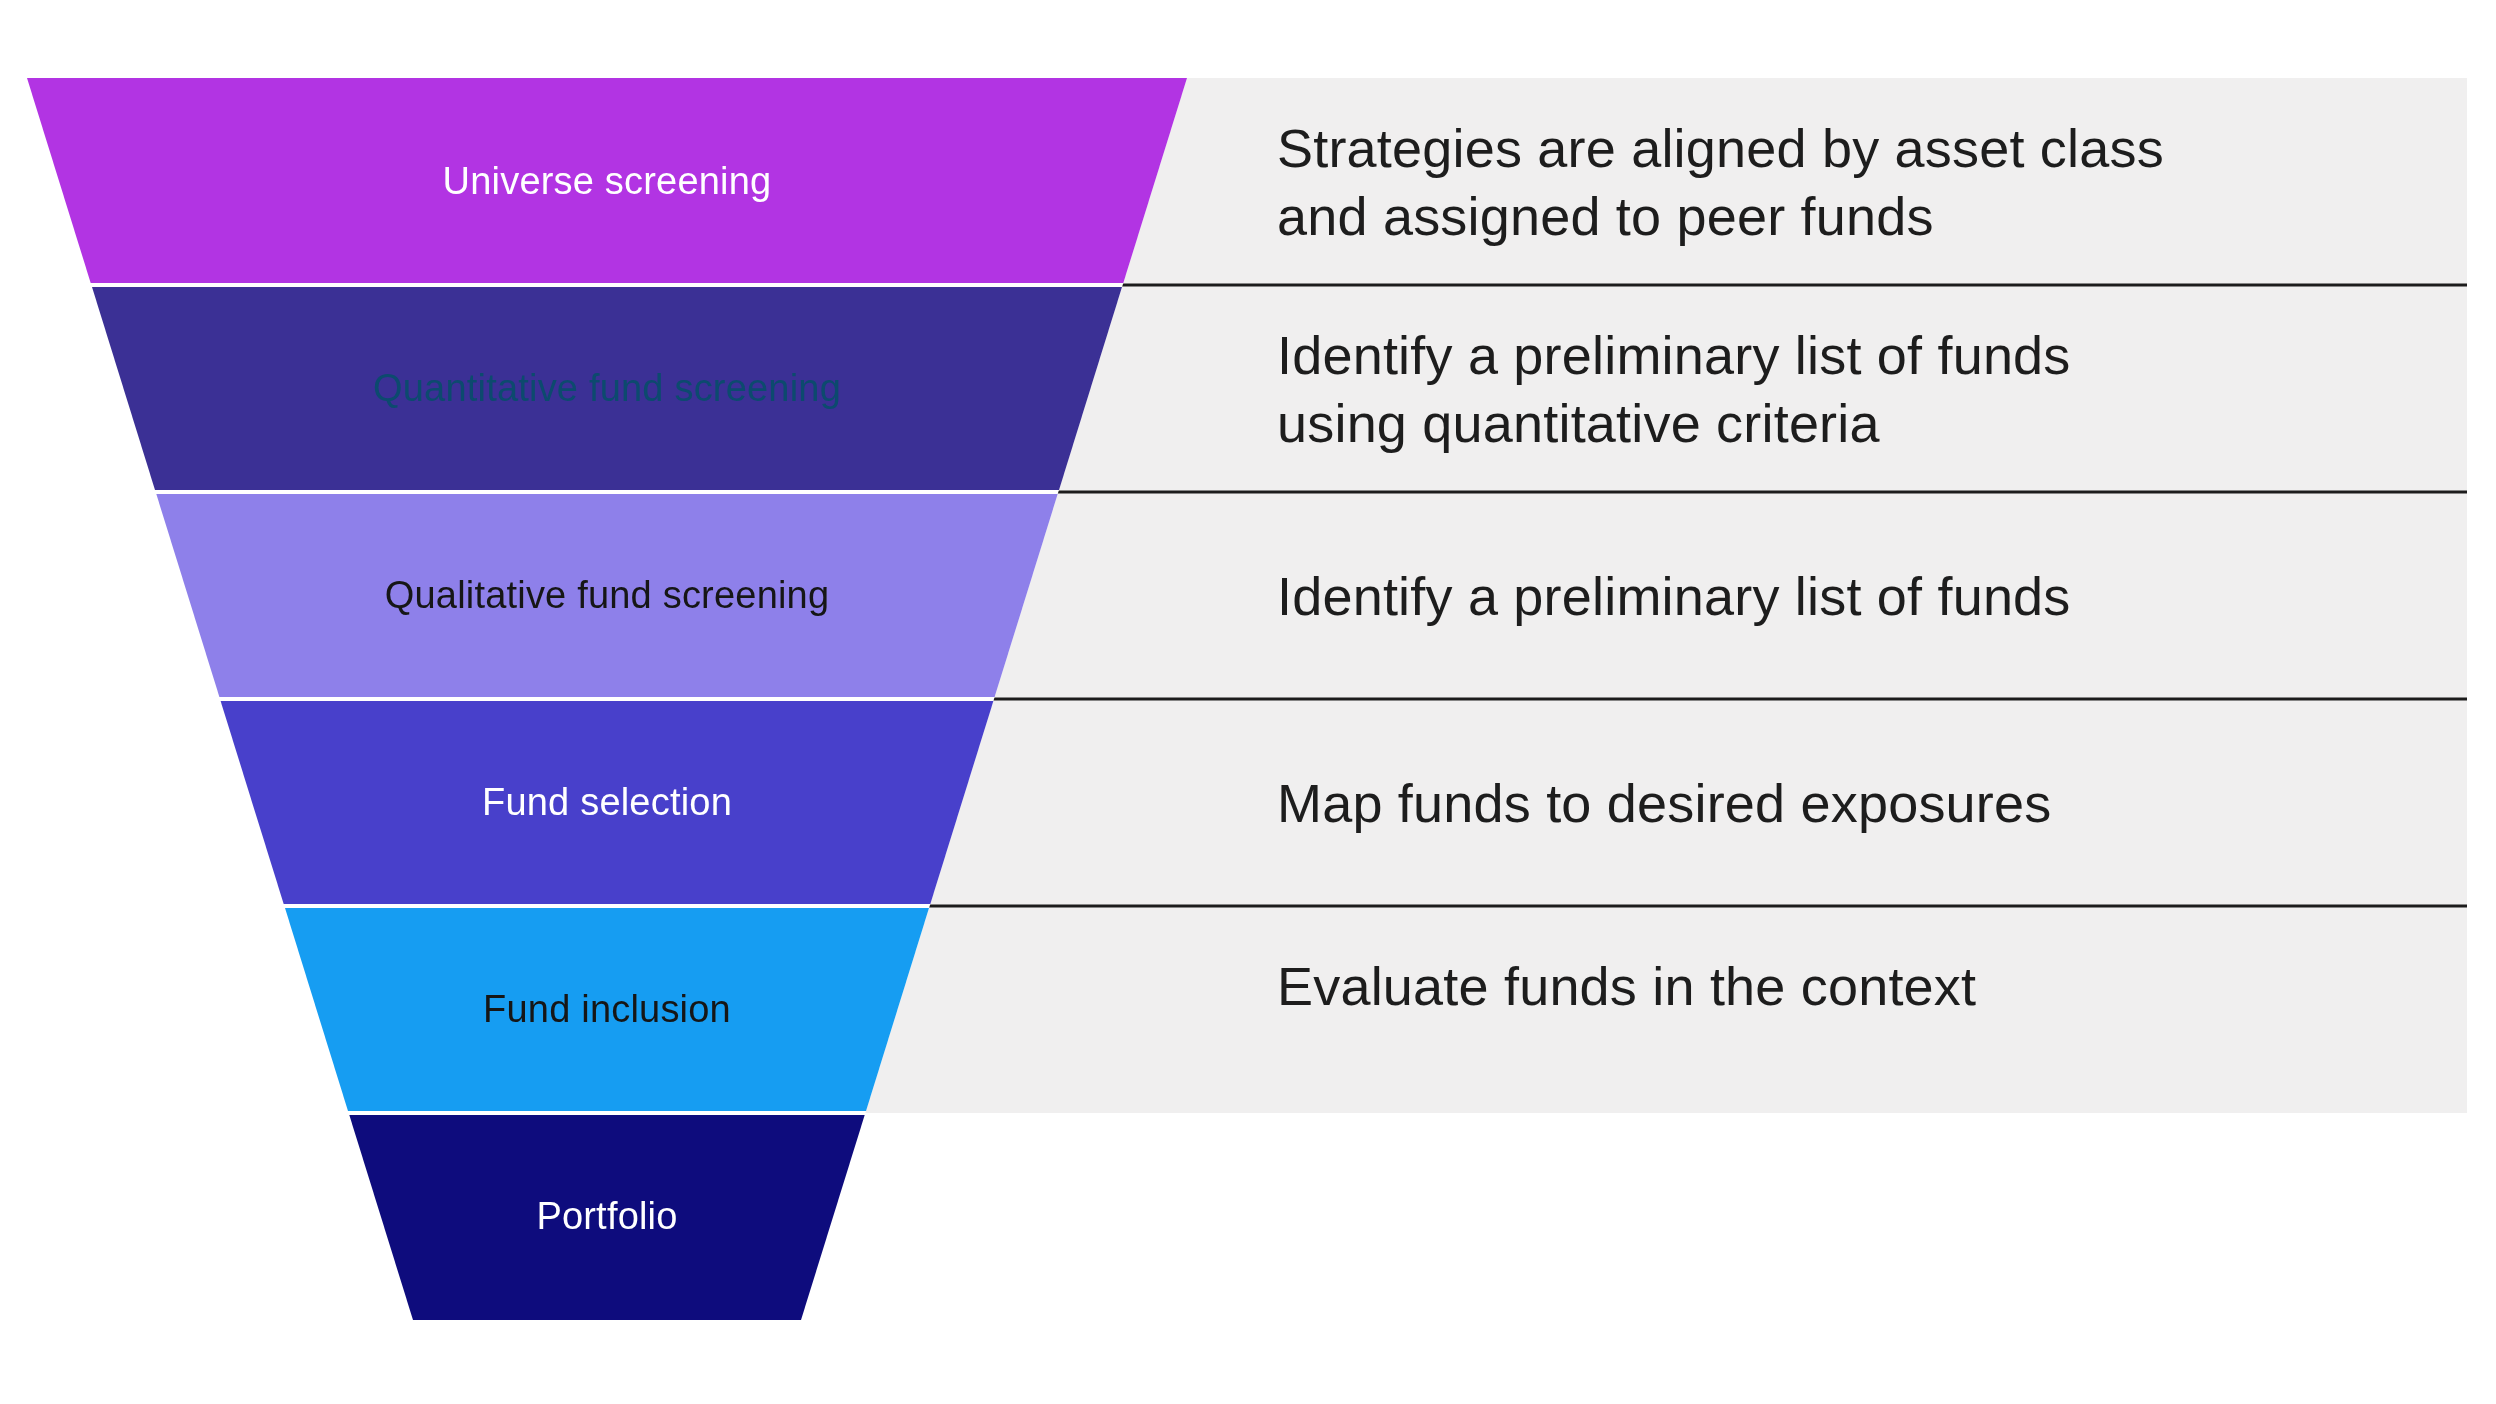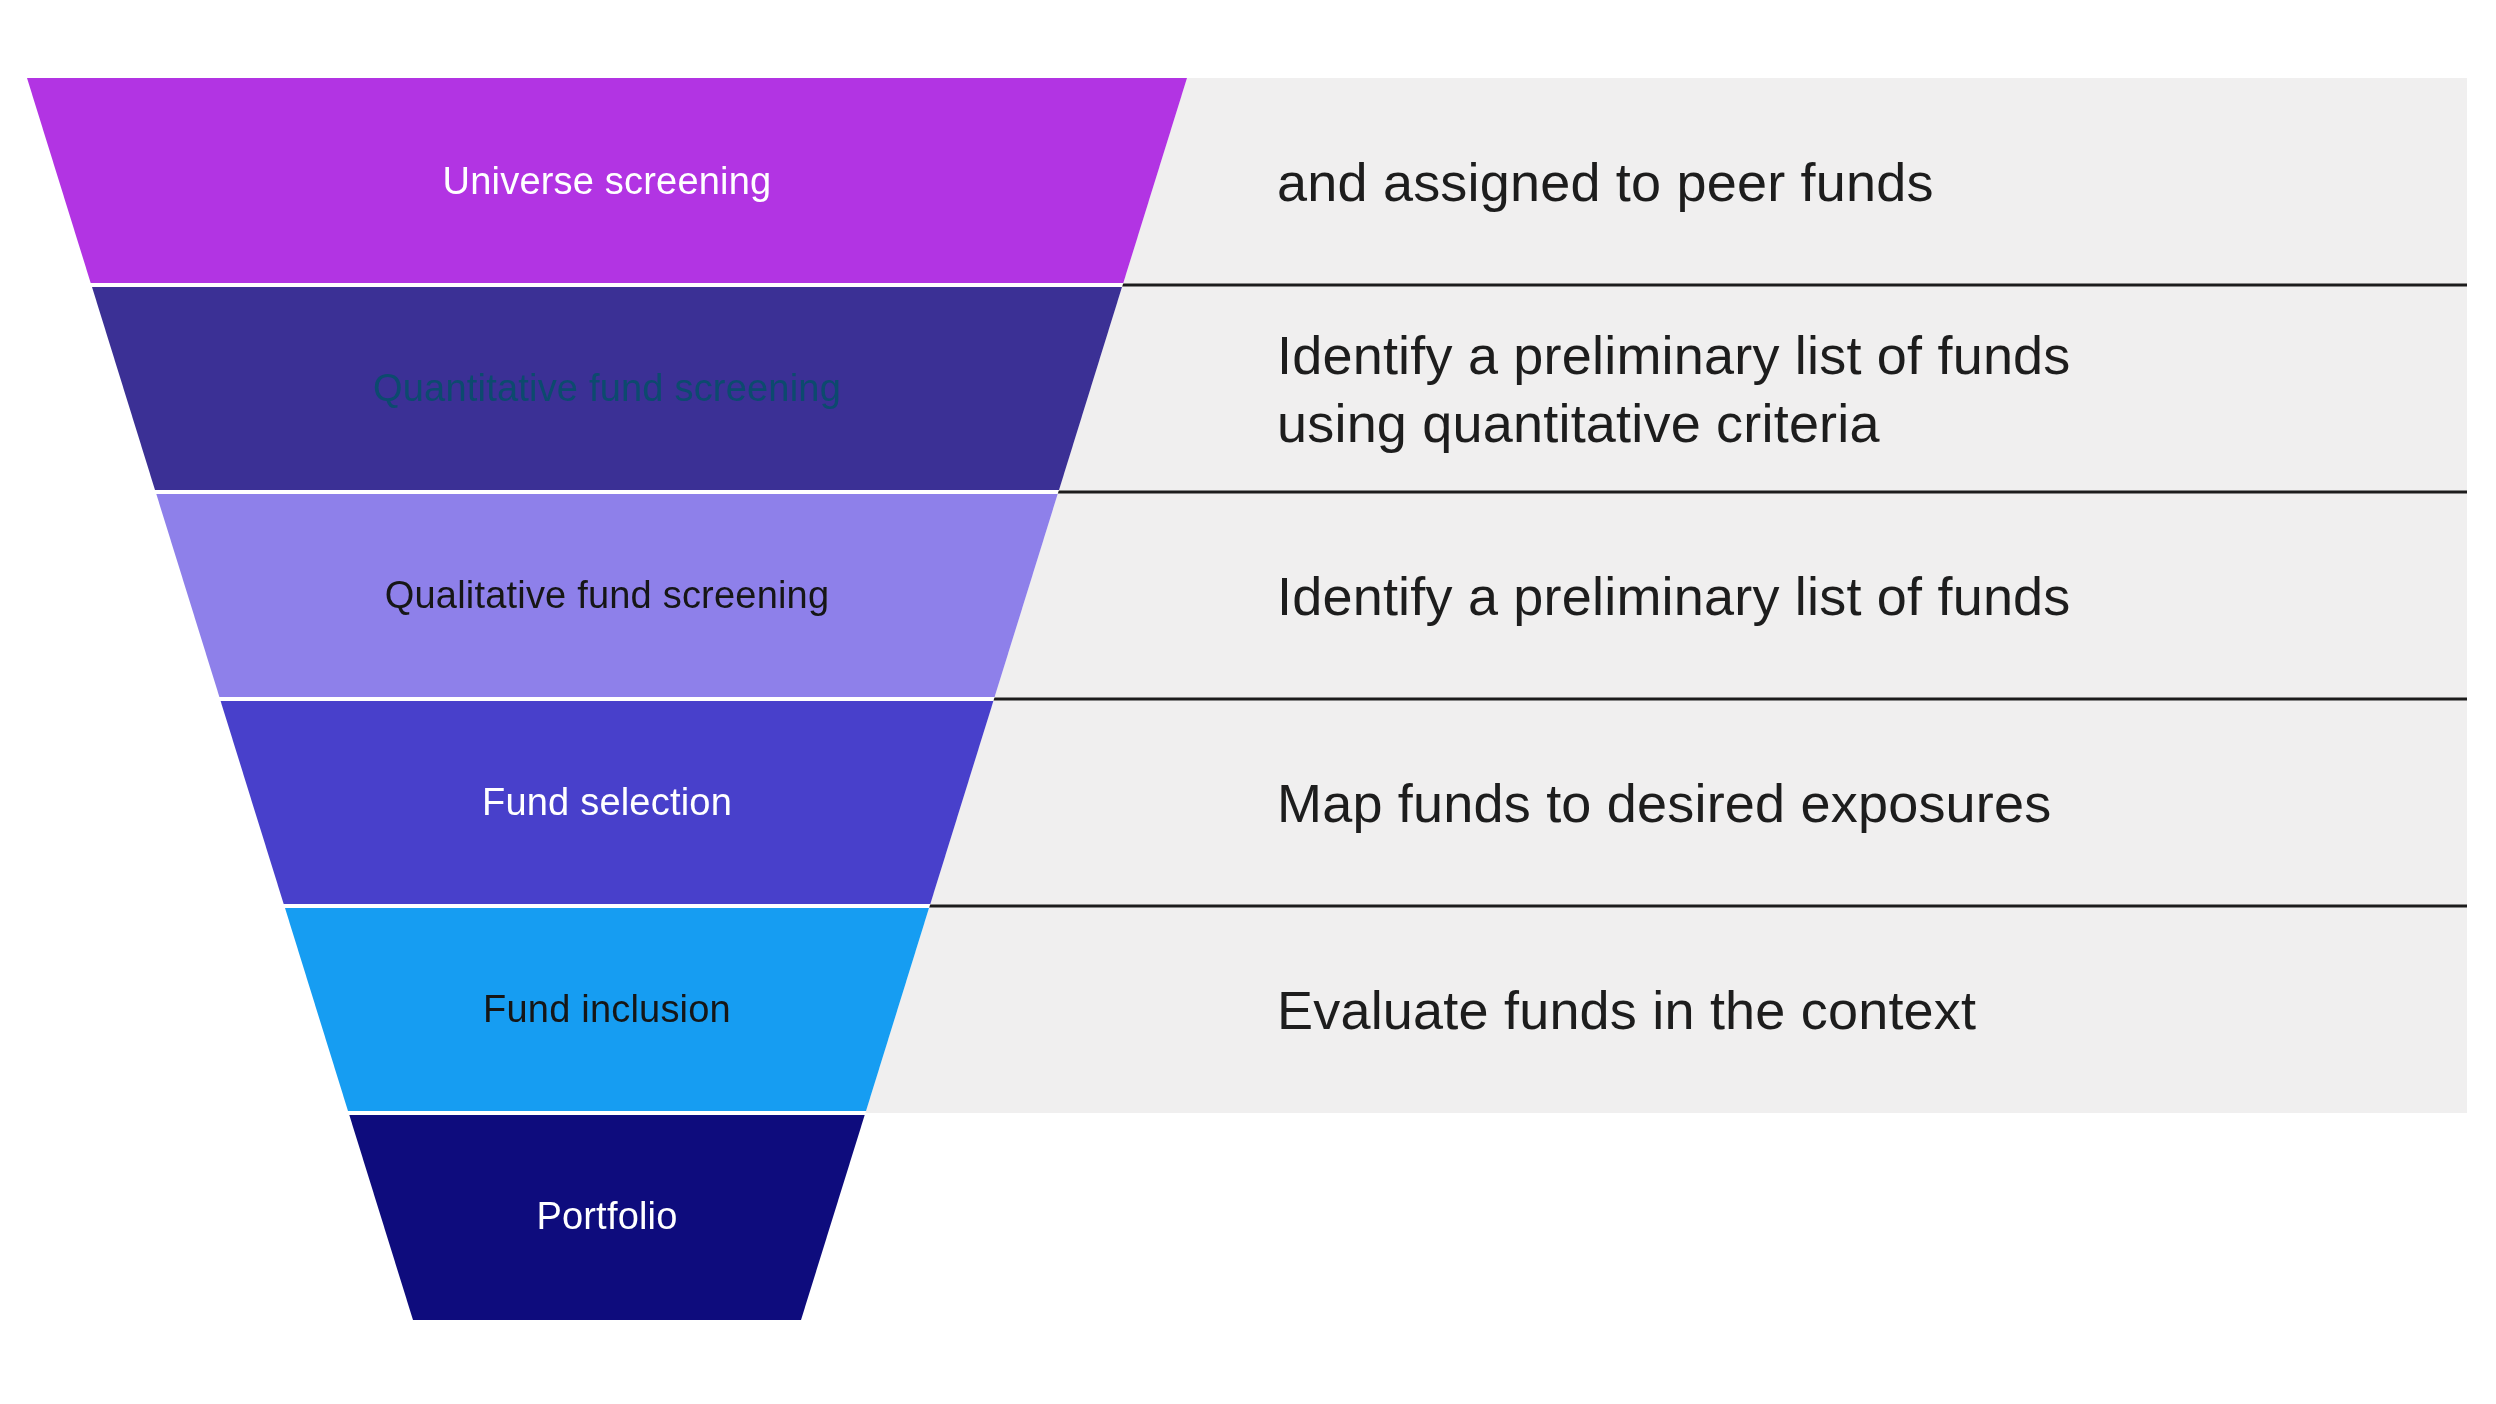--- a/index.html
+++ b/index.html
@@ -60,34 +60,35 @@
       <polygon points="27.0,78 1187.0,78 1123.3,283 90.7,283" fill="#b234e3"></polygon>
       <polygon points="92.0,287 1122.0,287 1059.0,490 155.0,490" fill="#3b3095"></polygon>
       <polygon points="156.3,494 1057.7,494 994.6,697 219.4,697" fill="#8e80ea"></polygon>
       <polygon points="220.6,701 993.4,701 930.3,904 283.7,904" fill="#4840cb"></polygon>
       <polygon points="285.0,908 929.0,908 866.0,1111 348.0,1111" fill="#169df2"></polygon>
       <polygon points="349.3,1115 864.7,1115 801.0,1320 413.0,1320" fill="#0e0c7d"></polygon>
     </svg>
   <div id="overlay">
       <div class="stage-label" style="left: 107px; width: 1000px; top: 78px; height: 207px; color: rgb(255, 255, 255);">Universe screening</div>
       <div class="stage-desc" style="left: 1277px; top: 78px; height: 207px; color: rgb(29, 29, 29);">
+        <div>Strategies are aligned by asset class</div>
         <div>and assigned to peer funds</div>
       </div>
       <div class="stage-label" style="left: 107px; width: 1000px; top: 285px; height: 207px; color: #0c4a6e;">Quantitative fund screening</div>
       <div class="stage-desc" style="left: 1277px; top: 285px; height: 207px; color: rgb(29, 29, 29);">
         <div>Identify a preliminary list of funds</div>
         <div>using quantitative criteria</div>
       </div>
       <div class="stage-label" style="left: 107px; width: 1000px; top: 492px; height: 207px; color: rgb(22, 22, 22);">Qualitative fund screening</div>
       <div class="stage-desc" style="left: 1277px; top: 492px; height: 207px; color: rgb(29, 29, 29);">
         <div>Identify a preliminary list of funds</div>
       </div>
       <div class="stage-label" style="left: 107px; width: 1000px; top: 699px; height: 207px; color: rgb(255, 255, 255);">Fund selection</div>
       <div class="stage-desc" style="left: 1277px; top: 699px; height: 207px; color: rgb(29, 29, 29);">
         <div>Map funds to desired exposures</div>
       </div>
       <div class="stage-label" style="left: 107px; width: 1000px; top: 906px; height: 207px; color: rgb(22, 22, 22);">Fund inclusion</div>
-      <div class="stage-desc" style="left: 1277px; top: 906px; height: 207px; color: rgb(29, 29, 29);">
+      <div class="stage-desc" style="left: 1277px; top: 882px; height: 207px; color: rgb(29, 29, 29);">
         <div>Evaluate funds in the context</div>
       </div>
       <div class="stage-label" style="left: 107px; width: 1000px; top: 1113px; height: 207px; color: rgb(255, 255, 255);">Portfolio</div>
     </div>
 </div>
 
 </body></html>

